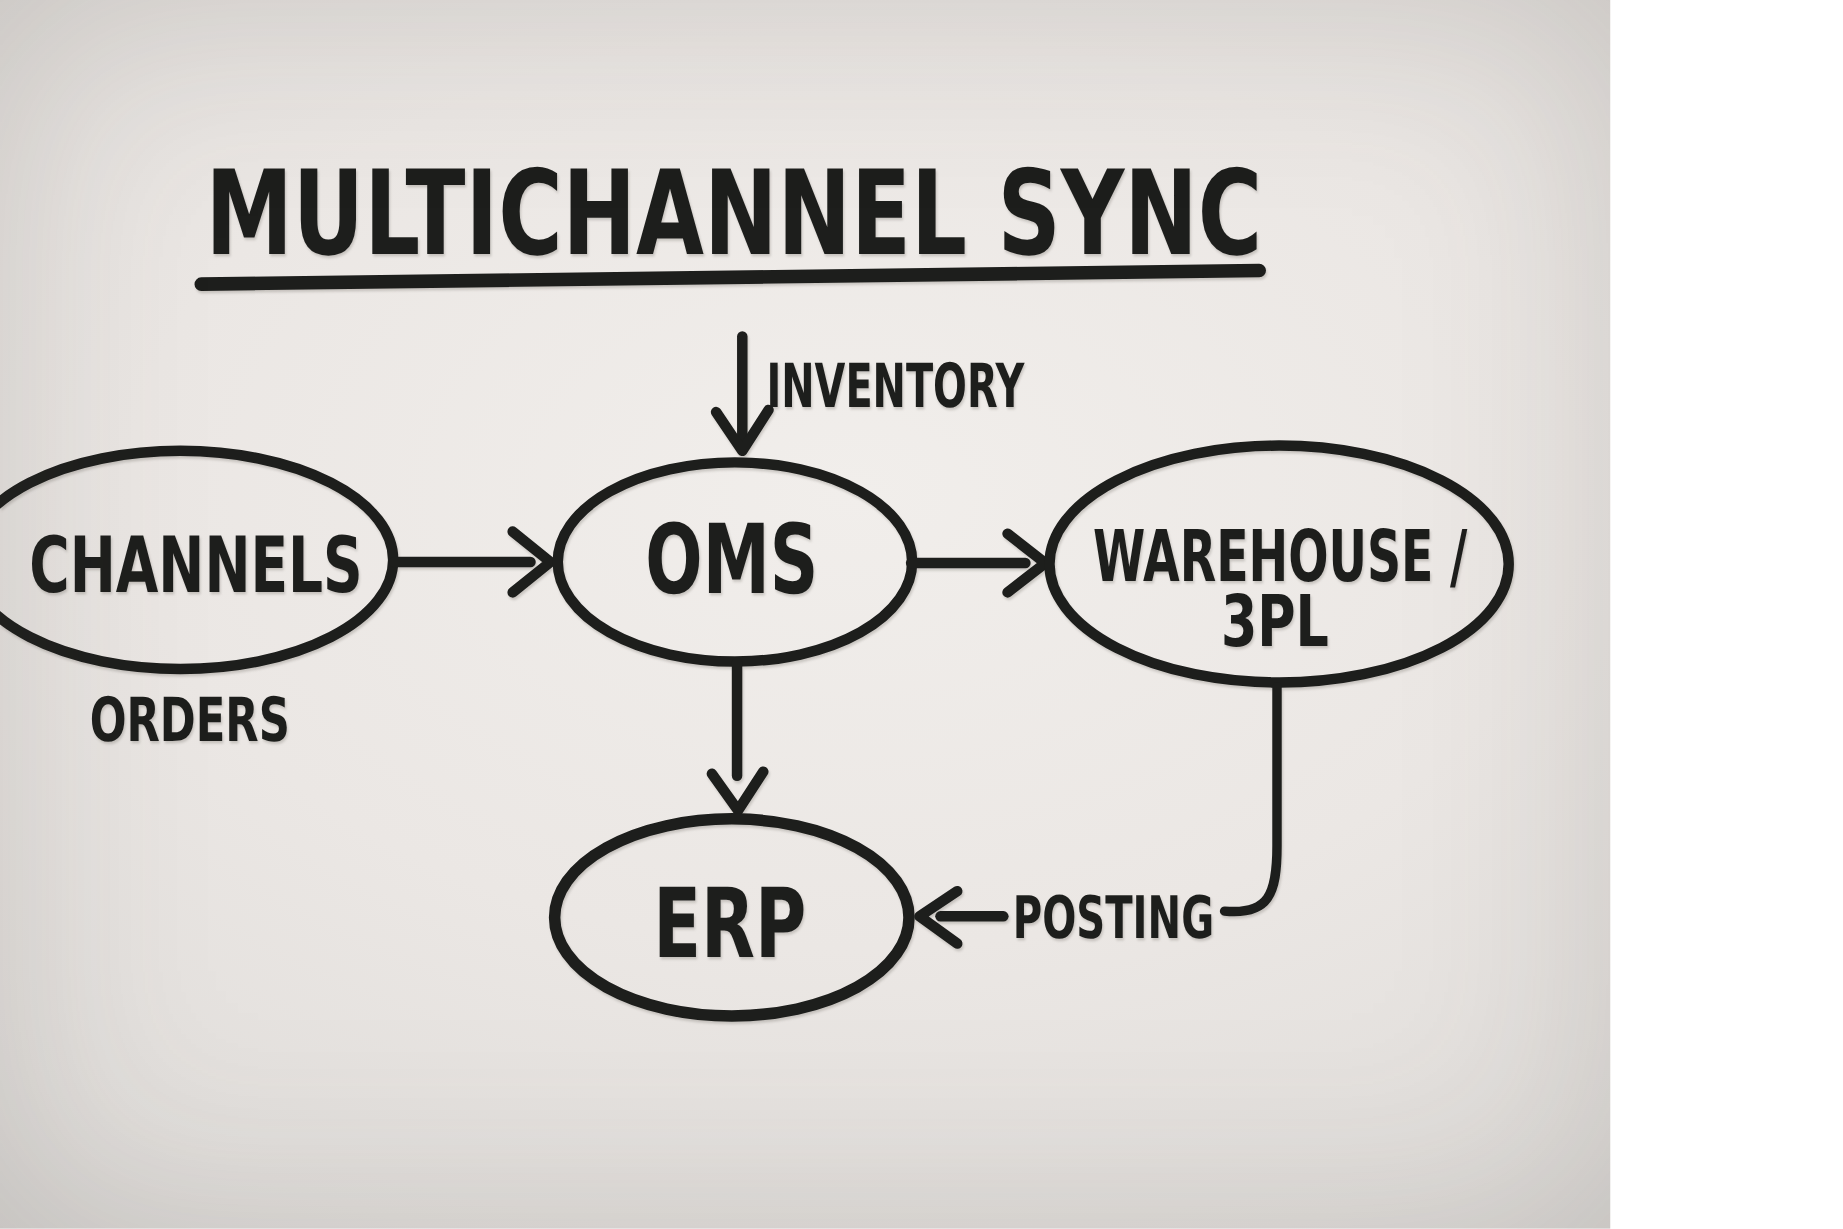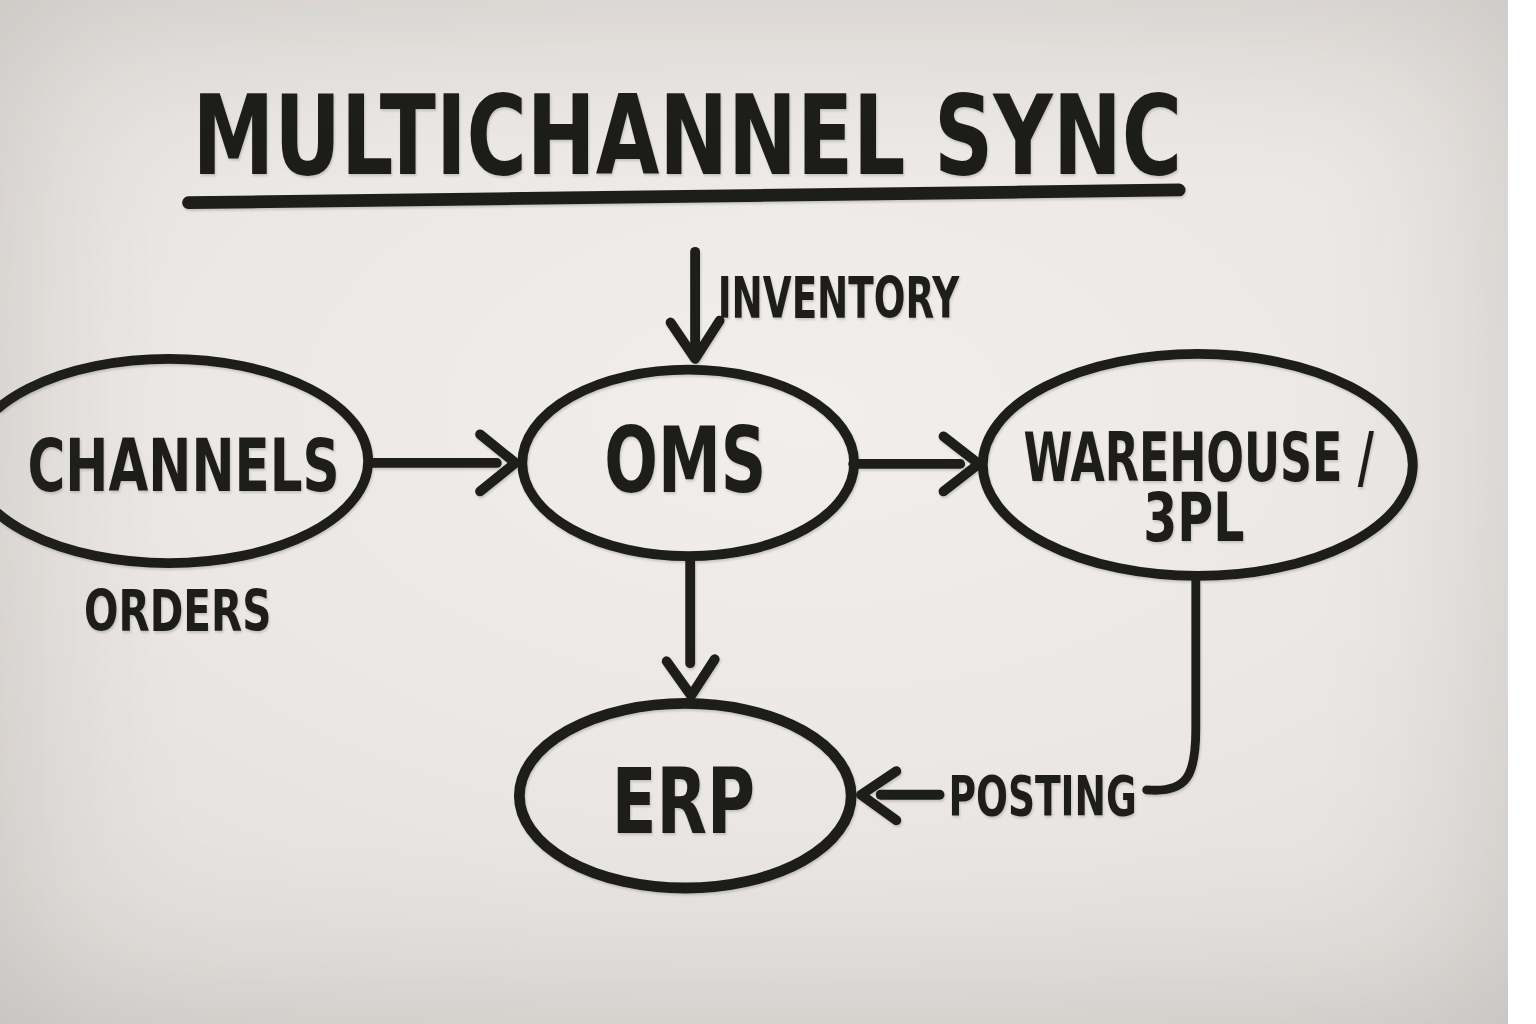--- a/index.html
+++ b/index.html
@@ -1,21 +1,21 @@
 <!DOCTYPE html>
 <html style="--ink: #1d1e1c;"><head>
 <meta charset="utf-8">
 <style>
   html, body {
     margin: 0;
     padding: 0;
   }
   .board {
     position: relative;
-    width: 1508px;
+    width: 1342px;
     height: 1024px;
     overflow: hidden;
     background:
       radial-gradient(ellipse 118% 98% at 53% 40%,
         #f1eeeb 0%,
         #ebe7e4 38%,
         #e2dfdc 65%,
         #d6d4d2 88%,
         #cfcdcc 100%);
   }

